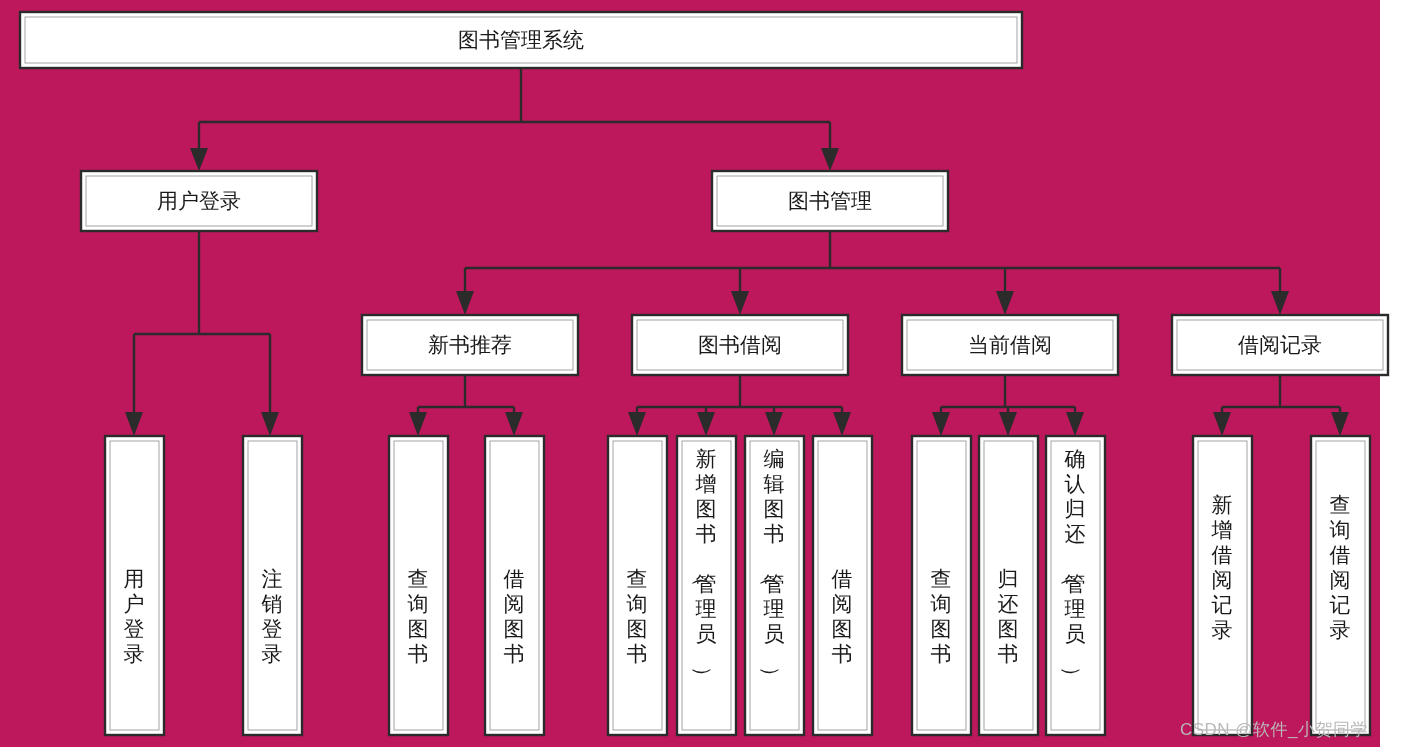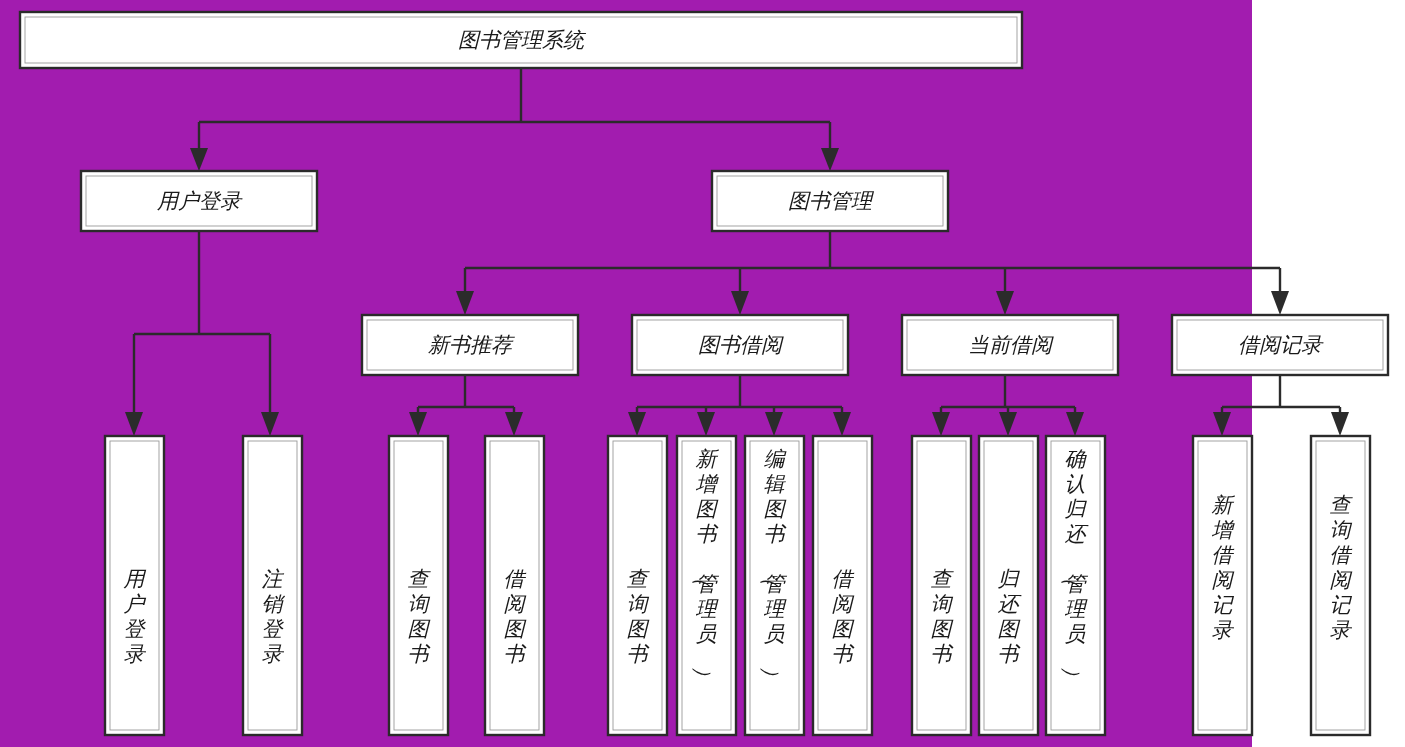--- a/index.html
+++ b/index.html
@@ -8,24 +8,23 @@
     background: #ffffff;
   }
   body {
     width: 1405px;
     height: 747px;
     overflow: hidden;
     font-family: "Liberation Sans", "DejaVu Sans", sans-serif;
   }
   #diagram-root {
     position: relative;
-    width: 1252px;
+    width: 1380px;
     height: 747px;
-    background: #a21caf;
-    font-style: italic;
+    background: #be185d;
   }
   svg.diagram-canvas {
     position: absolute;
     top: 0;
     left: 0;
     width: 1405px;
     height: 747px;
   }
   .node-box {
     fill: #ffffff;
@@ -270,14 +269,15 @@
     </g>
 
     <g>
       <rect class="node-box" x="1311" y="436" width="59" height="299"></rect>
       <rect class="node-box-inner" x="1316" y="441" width="49" height="289"></rect>
       <text class="node-label-v" x="1340" y="512"><tspan x="1340" dy="0">查</tspan><tspan x="1340" dy="25">询</tspan><tspan x="1340" dy="25">借</tspan><tspan x="1340" dy="25">阅</tspan><tspan x="1340" dy="25">记</tspan><tspan x="1340" dy="25">录</tspan></text>
     </g>
 
   </svg>
 
+  <div class="watermark-text">CSDN @软件_小贺同学</div>
 
 </div>
 
 </body></html>

